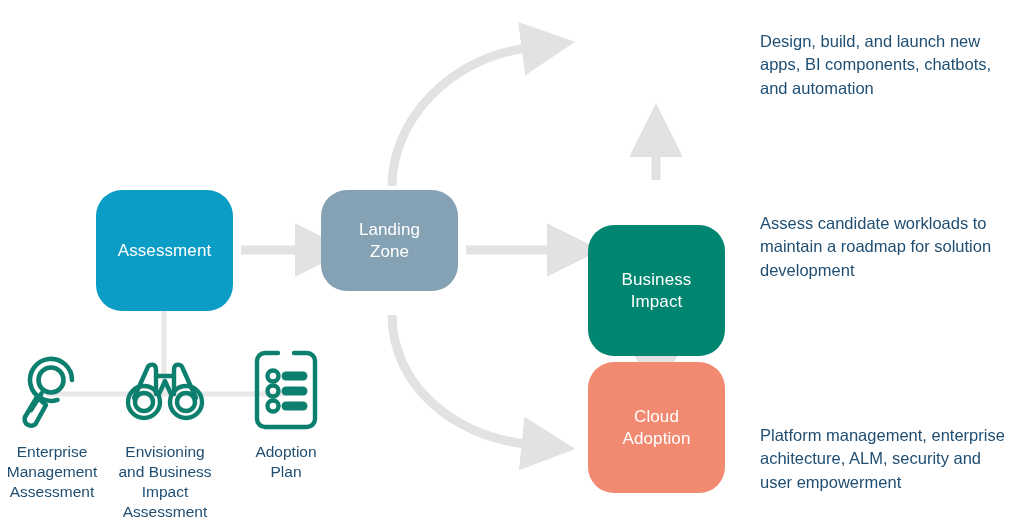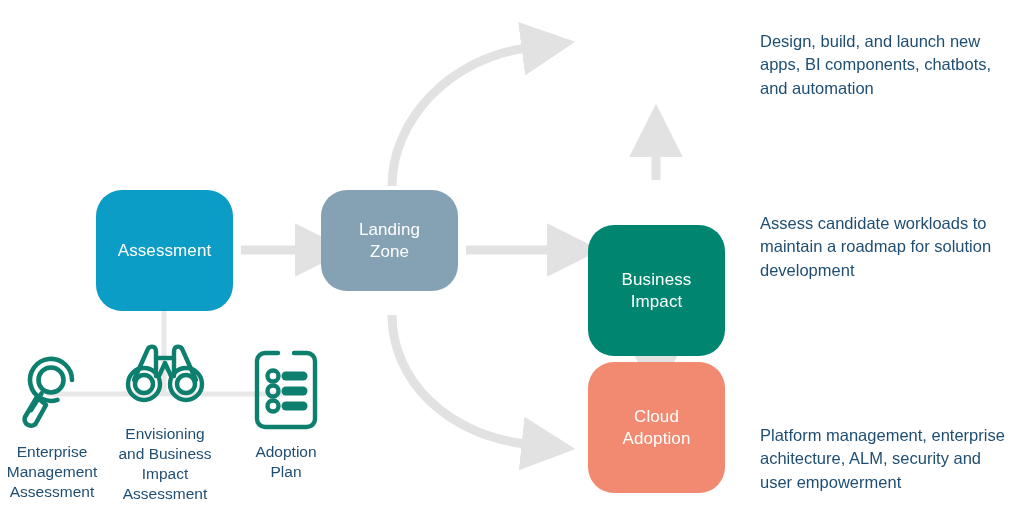--- a/index.html
+++ b/index.html
@@ -91,21 +91,21 @@
     justify-content: center;
   }
   .icon-caption {
     color: #1f4e72;
     font-size: 15.5px;
     line-height: 1.30;
     margin-top: 4px;
     white-space: pre-line;
   }
   #icon-enterprise-management  { left: -8px;  top: 342px; }
-  #icon-envisioning            { left: 105px; top: 324px; }
+  #icon-envisioning            { left: 105px; top: 342px; }
   #icon-adoption-plan          { left: 226px; top: 342px; }
 </style>
 </head>
 <body>
 
 <div id="canvas">
 
   <svg id="connectors" viewBox="0 0 1024 531" width="1024" height="531">
     <defs>
       <marker id="arrowhead" markerWidth="6" markerHeight="6" refX="0.6" refY="3" orient="auto" markerUnits="strokeWidth">

